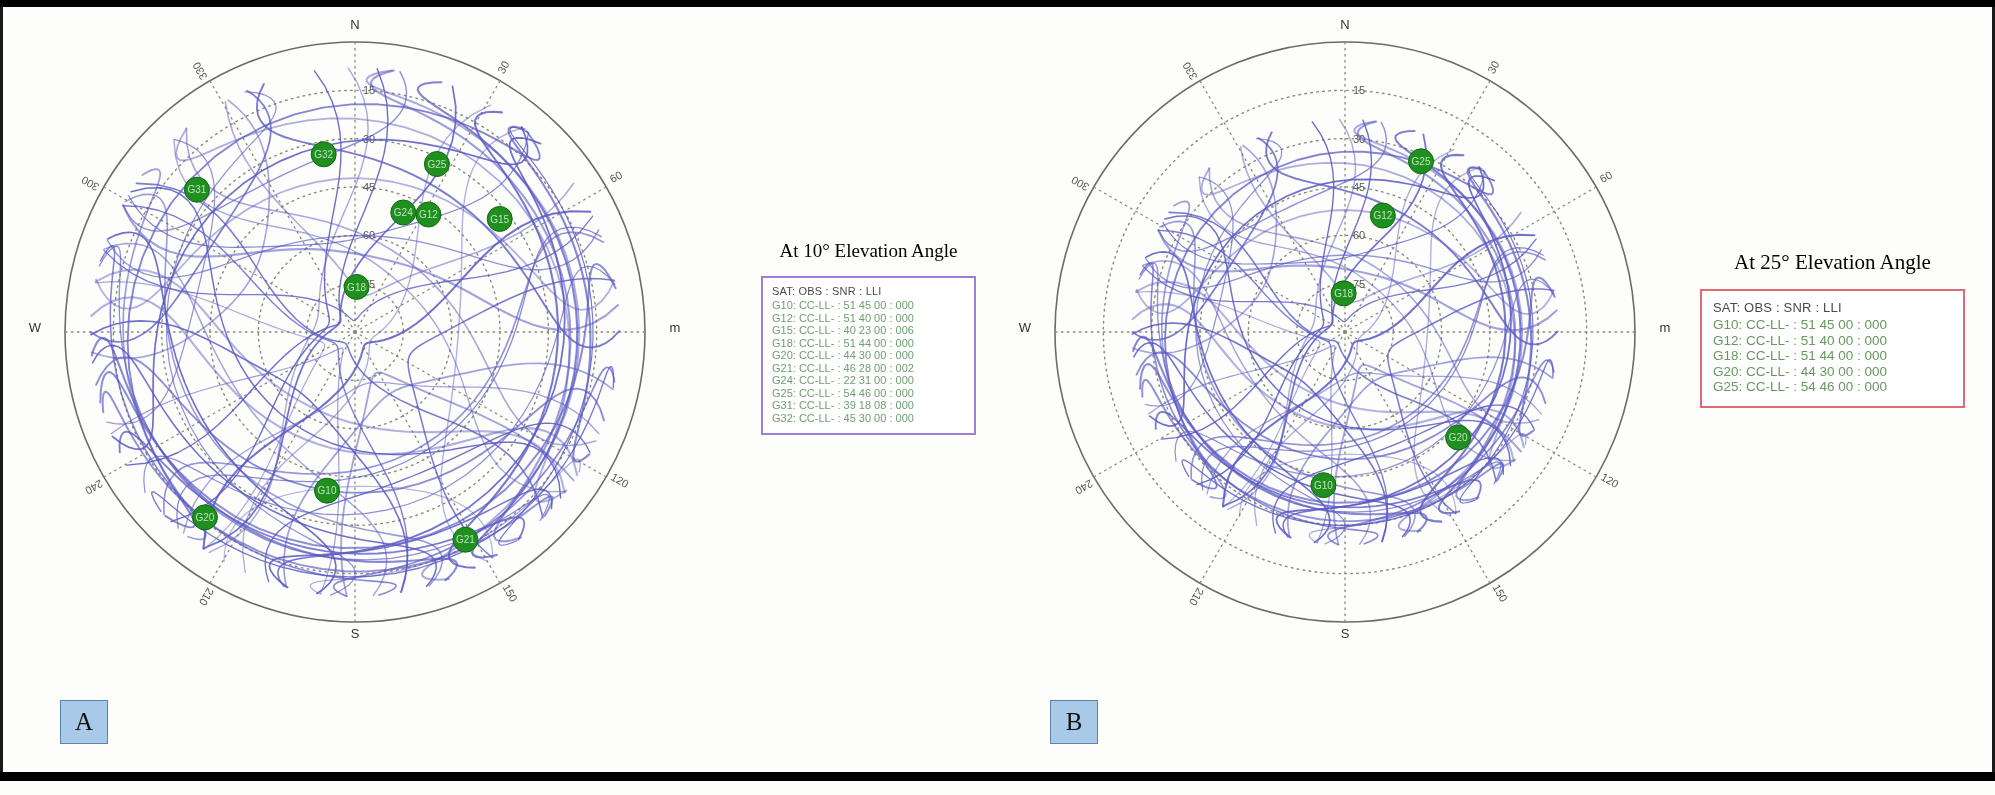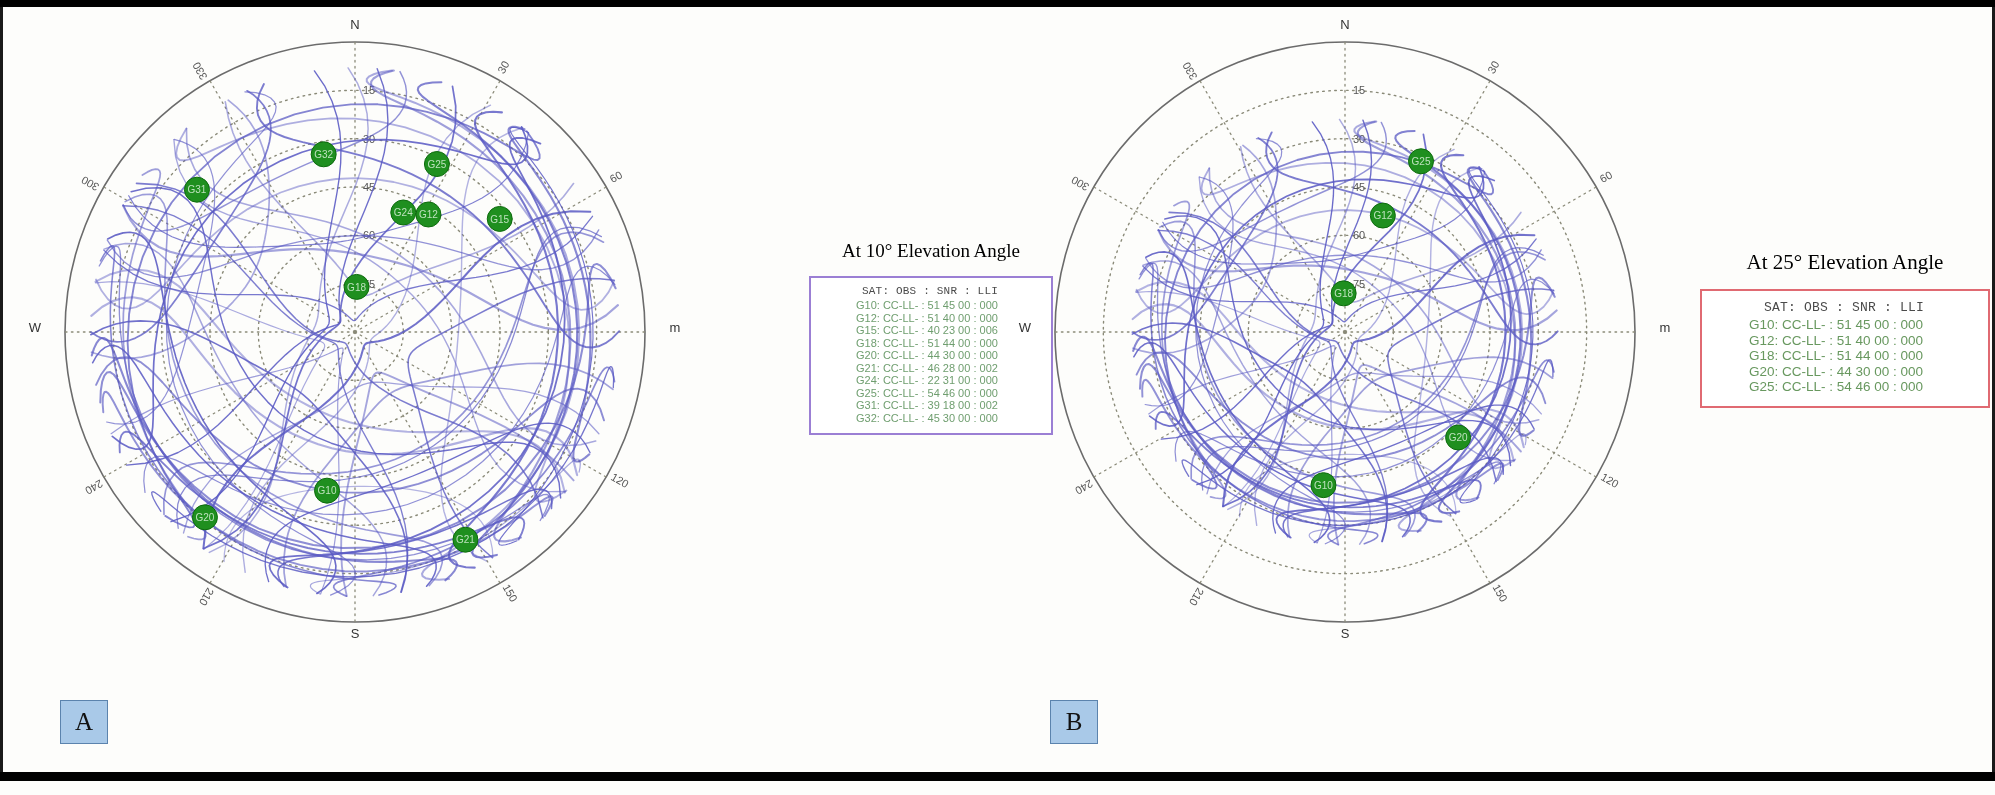--- a/index.html
+++ b/index.html
@@ -59,58 +59,57 @@
     color: #111;
     font-family: "Liberation Serif", serif;
     font-size: 25px;
     display: flex; align-items: center; justify-content: center;
   }
   .tag-a { left: 60px; top: 700px; }
   .tag-b { left: 1050px; top: 700px; }
 
   
   .legend-block { position: absolute; }
-  .legend-a { left: 809px; top: 240px; width: 244px; }
-  .legend-b { left: 1700px; top: 250px; width: 290px; }
+  .legend-a { left: 761px; top: 240px; width: 215px; }
+  .legend-b { left: 1700px; top: 250px; width: 265px; }
 
   .legend-title {
     font-family: "Liberation Serif", serif;
     font-size: 21px; color: #000;
     text-align: center;
     margin-bottom: 14px;
     white-space: nowrap;
   }
   .legend-a .legend-title { font-size: 19px; }
 
   .legend-box {
     border: 2px solid #9b7fd4;
     background: #ffffff;
     padding: 7px 9px 9px 9px;
   }
   .legend-b .legend-box { border: 2px solid #e06a72; padding: 9px 11px 11px 11px; }
 
   .legend-head {
-    font-family: Liberation Mono, monospace;
+    font-family: Liberation Sans, sans-serif;
     font-size: 11px;
     color: #4a4a4a;
     letter-spacing: 0.2px;
-    text-align: center;
+    text-align: left;
     padding-right: 2px;
     margin-bottom: 2px;
     white-space: nowrap;
   }
   .legend-b .legend-head { font-size: 13px; }
 
   .legend-row {
     font-family: "Liberation Sans", sans-serif;
     font-size: 11px;
     color: #6f9e6f;
     line-height: 12.5px;
     white-space: nowrap;
-    margin-left: 36px;
   }
   .legend-b .legend-row { font-size: 13.5px; line-height: 15.5px; color: #68985f; }
 </style>
 </head>
 <body>
 
 <div id="page">
 
   <div class="rule-top"></div>
   <div class="frame-left"></div>
@@ -286,21 +285,21 @@
       <div class="legend-head">SAT: OBS : SNR : LLI</div>
       <div id="legend-a-rows">
           <div class="legend-row">G10: CC-LL- : 51 45 00 : 000</div>
           <div class="legend-row">G12: CC-LL- : 51 40 00 : 000</div>
           <div class="legend-row">G15: CC-LL- : 40 23 00 : 006</div>
           <div class="legend-row">G18: CC-LL- : 51 44 00 : 000</div>
           <div class="legend-row">G20: CC-LL- : 44 30 00 : 000</div>
           <div class="legend-row">G21: CC-LL- : 46 28 00 : 002</div>
           <div class="legend-row">G24: CC-LL- : 22 31 00 : 000</div>
           <div class="legend-row">G25: CC-LL- : 54 46 00 : 000</div>
-          <div class="legend-row">G31: CC-LL- : 39 18 00 : 002</div>
+          <div class="legend-row">G31: CC-LL- : 39 18 08 : 000</div>
           <div class="legend-row">G32: CC-LL- : 45 30 00 : 000</div>
         </div>
     </div>
   </div>
 
   <div class="panel panel-b">
     <div class="polar-wrap">
       <svg class="polar-svg" id="svg-b" width="620" height="620" viewBox="0 0 620 620">
           <circle cx="310" cy="310" r="290" fill="none" stroke="#6b6b6b" stroke-width="1.6"></circle>
           <circle cx="310" cy="310" r="241.66666666666666" fill="none" stroke="#8a8a78" stroke-width="1.4" stroke-dasharray="1.6 4.4" stroke-linecap="round"></circle>

